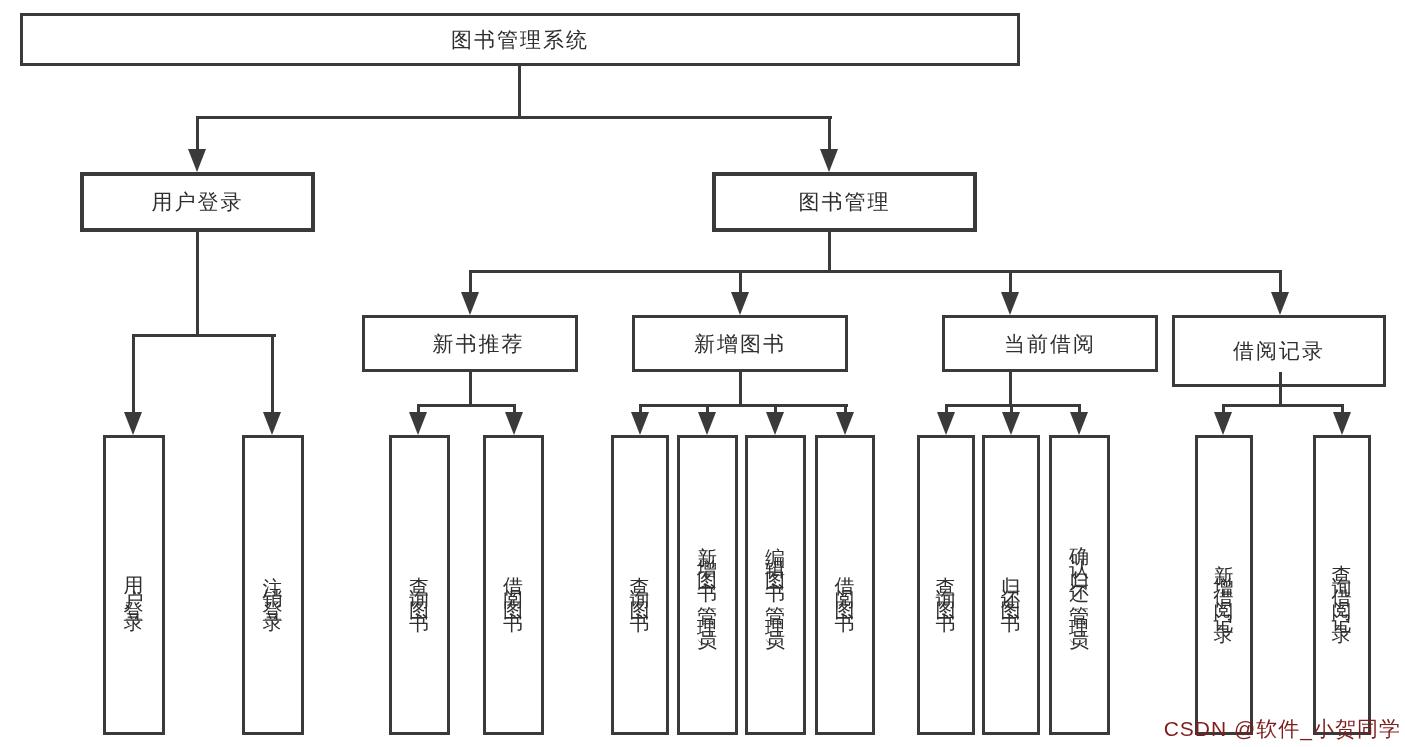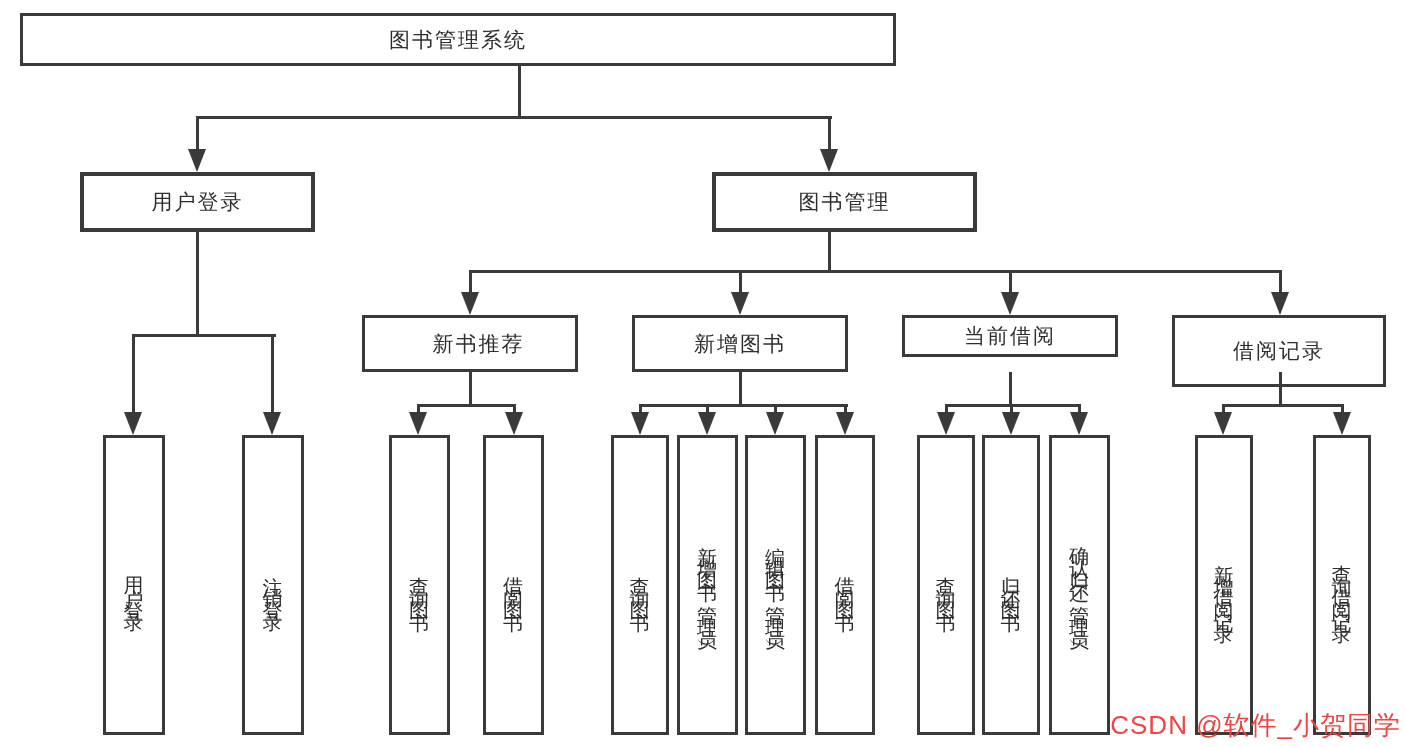--- a/index.html
+++ b/index.html
@@ -31,32 +31,32 @@
   .ln{position:absolute;background:#3a3a3a;}
   .ar{ 
     position:absolute;width:0;height:0;
     border-left:9px solid transparent;
     border-right:9px solid transparent;
     border-top:23px solid #3a3a3a;
   }
   .wm{
     position:absolute;
     right:4px;bottom:4px;
-    font-size:26px;letter-spacing:1px;
-    color:#ef4444;
+    font-size:21px;letter-spacing:1px;
+    color:#7f1d1d;
     z-index:10;
     white-space:nowrap;
   }
 </style>
 </head>
 <body>
 
 <div id="canvas">
 
-  <div class="b" style="left:20px;top:13px;width:876px;height:53px;">图书管理系统</div>
+  <div class="b" style="left:20px;top:13px;width:1000px;height:53px;">图书管理系统</div>
 
   <div class="ln" style="left:518px;top:66px;width:3px;height:52px;"></div>
   <div class="ln" style="left:196px;top:116px;width:636px;height:3px;"></div>
   <div class="ln" style="left:196px;top:116px;width:3px;height:36px;"></div>
   <div class="ar" style="left:188px;top:149px;"></div>
   <div class="ln" style="left:828px;top:116px;width:3px;height:36px;"></div>
   <div class="ar" style="left:820px;top:149px;"></div>
 
   <div class="b" style="left:80px;top:172px;width:235px;height:60px;border-width:4px;">用户登录</div>
   <div class="b" style="left:712px;top:172px;width:265px;height:60px;border-width:4px;">图书管理</div>
@@ -74,21 +74,21 @@
   <div class="ar" style="left:461px;top:292px;"></div>
   <div class="ln" style="left:739px;top:270px;width:3px;height:25px;"></div>
   <div class="ar" style="left:731px;top:292px;"></div>
   <div class="ln" style="left:1009px;top:270px;width:3px;height:25px;"></div>
   <div class="ar" style="left:1001px;top:292px;"></div>
   <div class="ln" style="left:1279px;top:270px;width:3px;height:25px;"></div>
   <div class="ar" style="left:1271px;top:292px;"></div>
 
   <div class="b" style="left:362px;top:315px;width:216px;height:57px;padding-left:17px;">新书推荐</div>
   <div class="b" style="left:632px;top:315px;width:216px;height:57px;">新增图书</div>
-  <div class="b" style="left:902px;top:315px;width:216px;height:42px;">当前借阅</div>
+  <div class="b" style="left:942px;top:315px;width:216px;height:57px;">当前借阅</div>
   <div class="b" style="left:1172px;top:315px;width:214px;height:72px;">借阅记录</div>
 
   <div class="ln" style="left:469px;top:372px;width:3px;height:35px;"></div>
   <div class="ln" style="left:417px;top:404px;width:99px;height:3px;"></div>
   <div class="ln" style="left:417px;top:404px;width:3px;height:12px;"></div>
   <div class="ar" style="left:409px;top:412px;"></div>
   <div class="ln" style="left:513px;top:404px;width:3px;height:12px;"></div>
   <div class="ar" style="left:505px;top:412px;"></div>
 
   <div class="ln" style="left:739px;top:372px;width:3px;height:35px;"></div>

